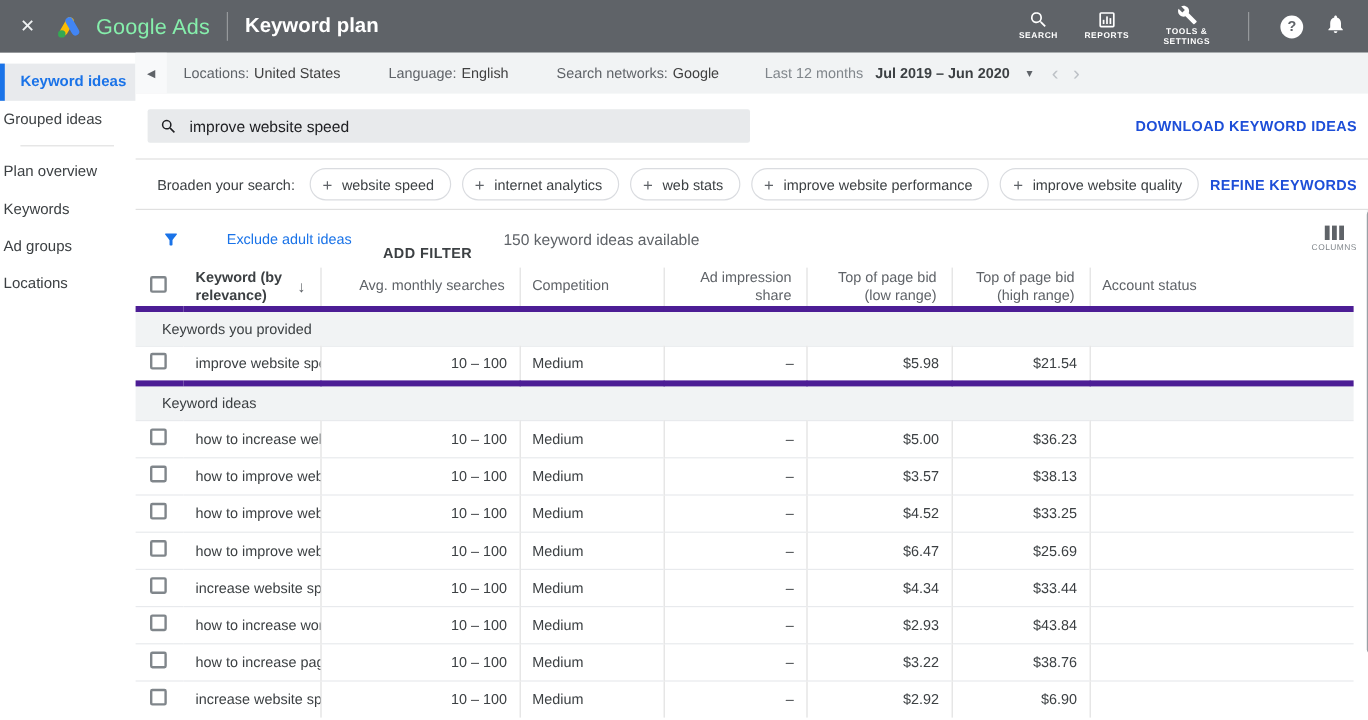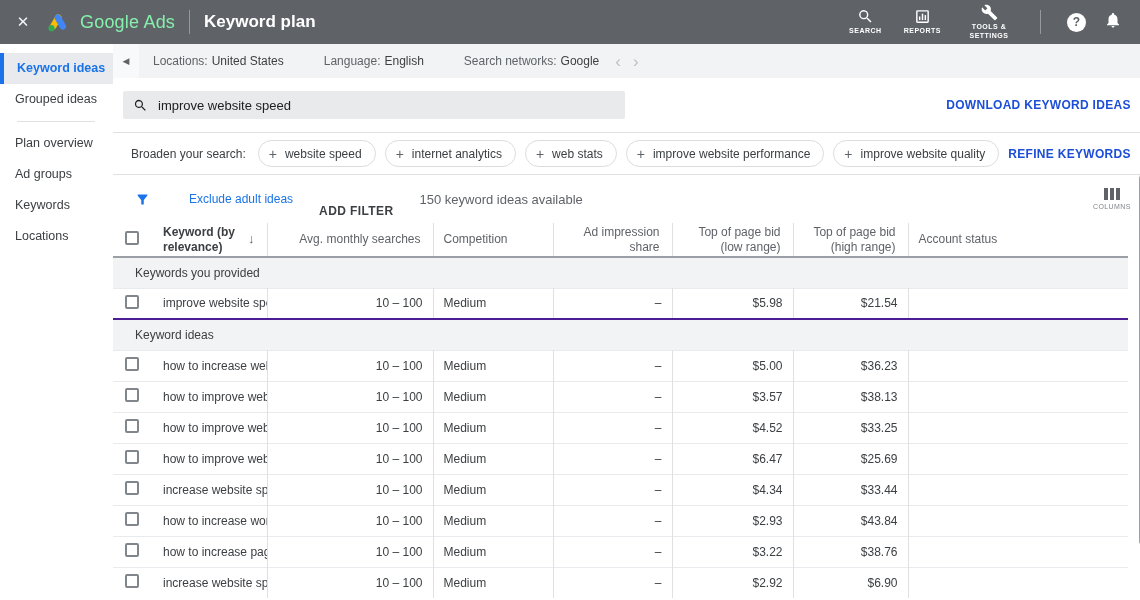--- a/index.html
+++ b/index.html
@@ -20,21 +20,21 @@
     color:#fff; text-align:center; line-height:1.25; max-width:52px; }
   .help-circle { width:19px; height:19px; border-radius:50%; background:#fff; color:#5f6368;
     font-size:12px; font-weight:bold; display:flex; align-items:center; justify-content:center;
     margin:0 12px; cursor:pointer; }
   .bell { margin:0 18px 0 6px; cursor:pointer; }
   .bell svg { width:18px; height:18px; fill:#fff; }
 
   
   .main { display:flex; height:440px; }
   .sidebar { width:113px; background:#fff; padding-top:9px; flex-shrink:0; }
-  .side-item { height:31px; line-height:31px; padding-left:15px; font-size:12.5px; color:#3c4043;
+  .side-item { height:31px; line-height:31px; padding-left:3px; font-size:12.5px; color:#3c4043;
     cursor:pointer; white-space:nowrap; }
   .side-item.active { background:#e8eaed; color:#1a73e8; font-weight:bold;
     border-left:4px solid #1a73e8; padding-left:13px; }
   .side-divider { height:1px; background:#e0e0e0; margin:6px 18px 6px 17px; }
 
   .content { flex:1; position:relative; background:#fff; }
 
   
   .subtoolbar { height:34px; background:#f1f3f4; display:flex; align-items:center;
     font-size:12px; color:#3c4043; }
@@ -88,21 +88,21 @@
   th, td { vertical-align:middle; }
   thead th { height:34px; font-weight:normal; color:#5f6368; border-bottom:2px solid #9aa0a6;
     padding:0 10px; text-align:left; line-height:1.25; }
   thead th.kw-th { color:#3c4043; font-weight:bold; padding-right:4px; }
   .kw-head { display:flex; align-items:center; justify-content:space-between; }
   .sort-arrow { color:#5f6368; font-weight:normal; font-size:13px; margin-right:8px; }
   th.num, td.num { text-align:right; padding-right:12px; }
   .bL { border-left:1px solid #e0e0e0; }
   tr.data-row { height:31px; border-top:1px solid #e8eaed; }
   tr.data-row td { padding:0 10px; white-space:nowrap; overflow:hidden; }
-  tr.section-row { height:31px; border-top:2px solid #4c1d95; }
+  tr.section-row { height:31px; border-top:5px solid #4c1d95; }
   tr.section-row td { background:#f1f3f4; padding-left:22px; color:#3c4043; }
   .cb-cell { width:40px; padding:0 0 0 12px !important; }
   .checkbox { display:inline-block; width:14px; height:14px; border:2px solid #80868b;
     border-radius:2px; background:#fff; cursor:pointer; }
   thead .cb-cell { padding-left:12px; }
 
   
   .v-scrollbar { position:absolute; top:131px; right:4px; bottom:0; width:8px; background:#f1f3f4; }
   .v-thumb { position:absolute; top:0; left:0; width:8px; height:370px; background:#9aa0a6;
     border-radius:4px; cursor:pointer; }
@@ -152,40 +152,45 @@
   </div>
 </div>
 
 <div class="main">
 
   <div class="sidebar">
     <div class="side-item active">Keyword ideas</div>
     <div class="side-item">Grouped ideas</div>
     <div class="side-divider"></div>
     <div class="side-item">Plan overview</div>
+    <div class="side-item">Keywords</div>
     <div class="side-item">Ad groups</div>
-    <div class="side-item">Keywords</div>
     <div class="side-item">Locations</div>
   </div>
 
   <div class="content">
 
     <div class="subtoolbar">
       <div class="collapse-btn">◀</div>
       <div class="st-group" style="margin-left:14px;">
         <span class="st-label">Locations:</span>
         <span class="st-value">United States</span>
       </div>
       <div class="st-group" style="margin-left:40px;">
         <span class="st-label">Language:</span>
         <span class="st-value">English</span>
       </div>
       <div class="st-group" style="margin-left:40px;">
         <span class="st-label">Search networks:</span>
         <span class="st-value">Google</span>
+      </div>
+      <div class="st-group" style="margin-left:38px;">
+        <span class="range-hint">Last 12 months</span>
+        <span class="range-value">Jul 2019 – Jun 2020</span>
+        <span class="caret">▾</span>
       </div>
       <span class="pager prev">‹</span>
       <span class="pager next">›</span>
     </div>
 
     <div class="search-row">
       <div class="search-box">
         <svg viewBox="0 0 24 24">
             <path d="M15.5 14h-.79l-.28-.27a6.5 6.5 0 1 0-.7.7l.27.28v.79l5 4.99L20.49 19l-4.99-5zm-6 0A4.5 4.5 0 1 1 14 9.5 4.5 4.5 0 0 1 9.5 14z"></path>
           </svg>

